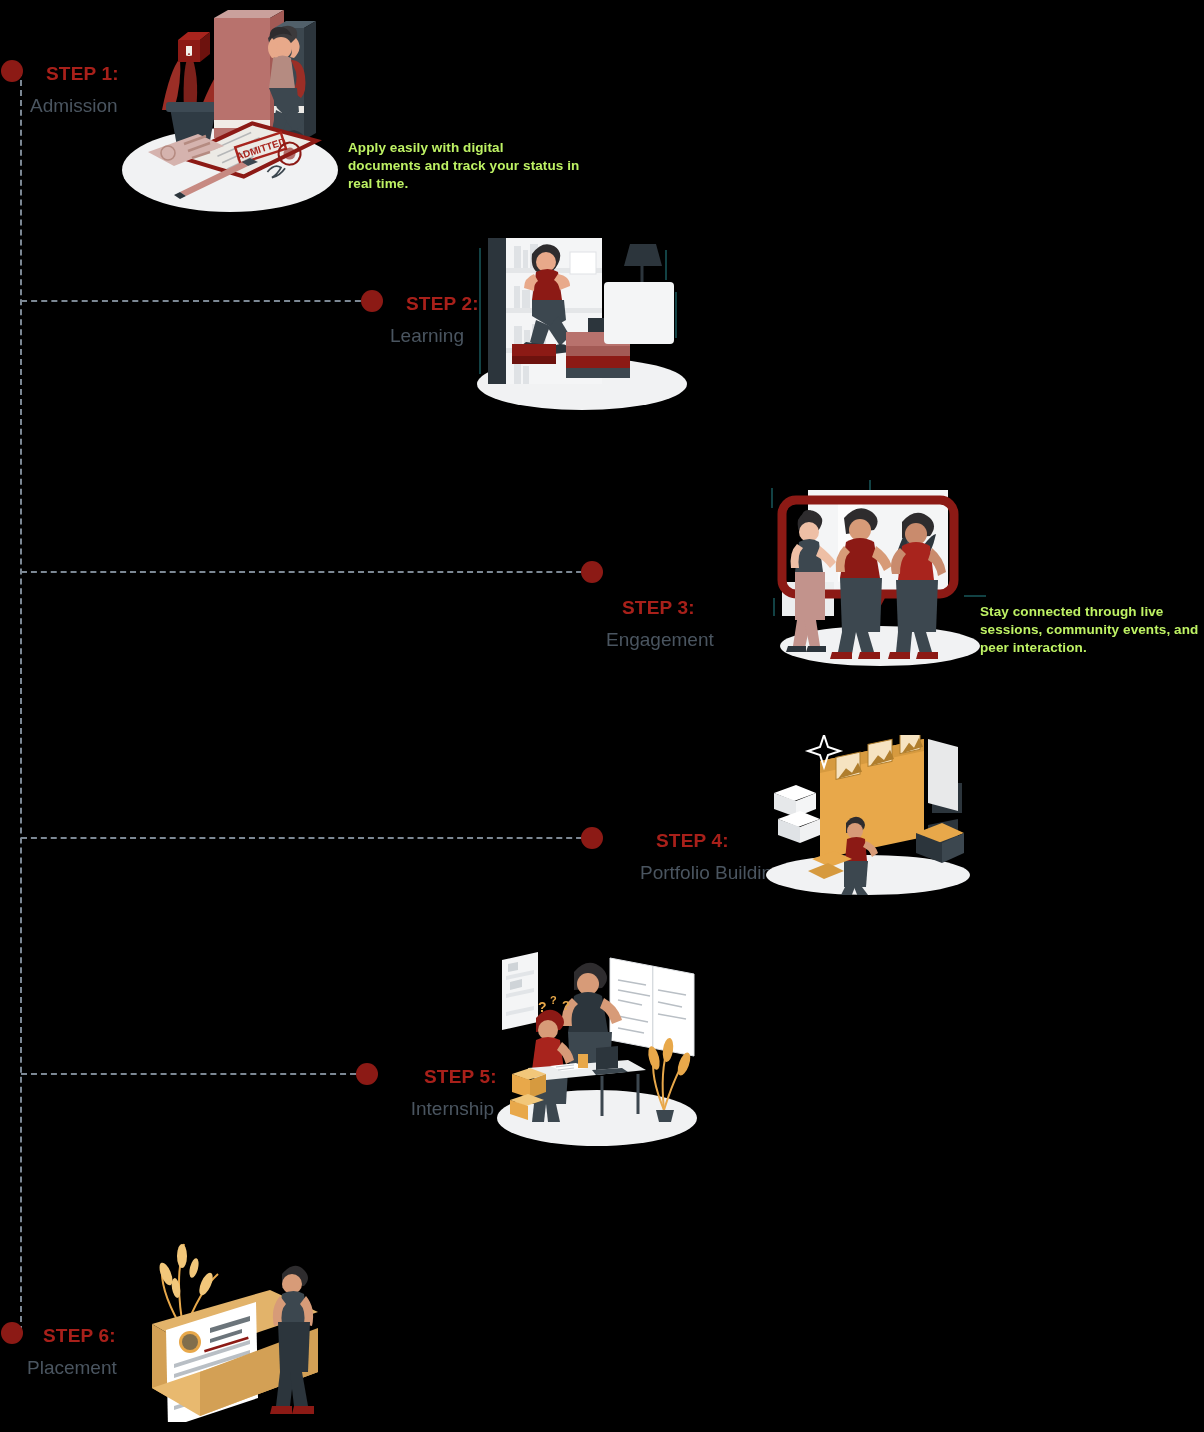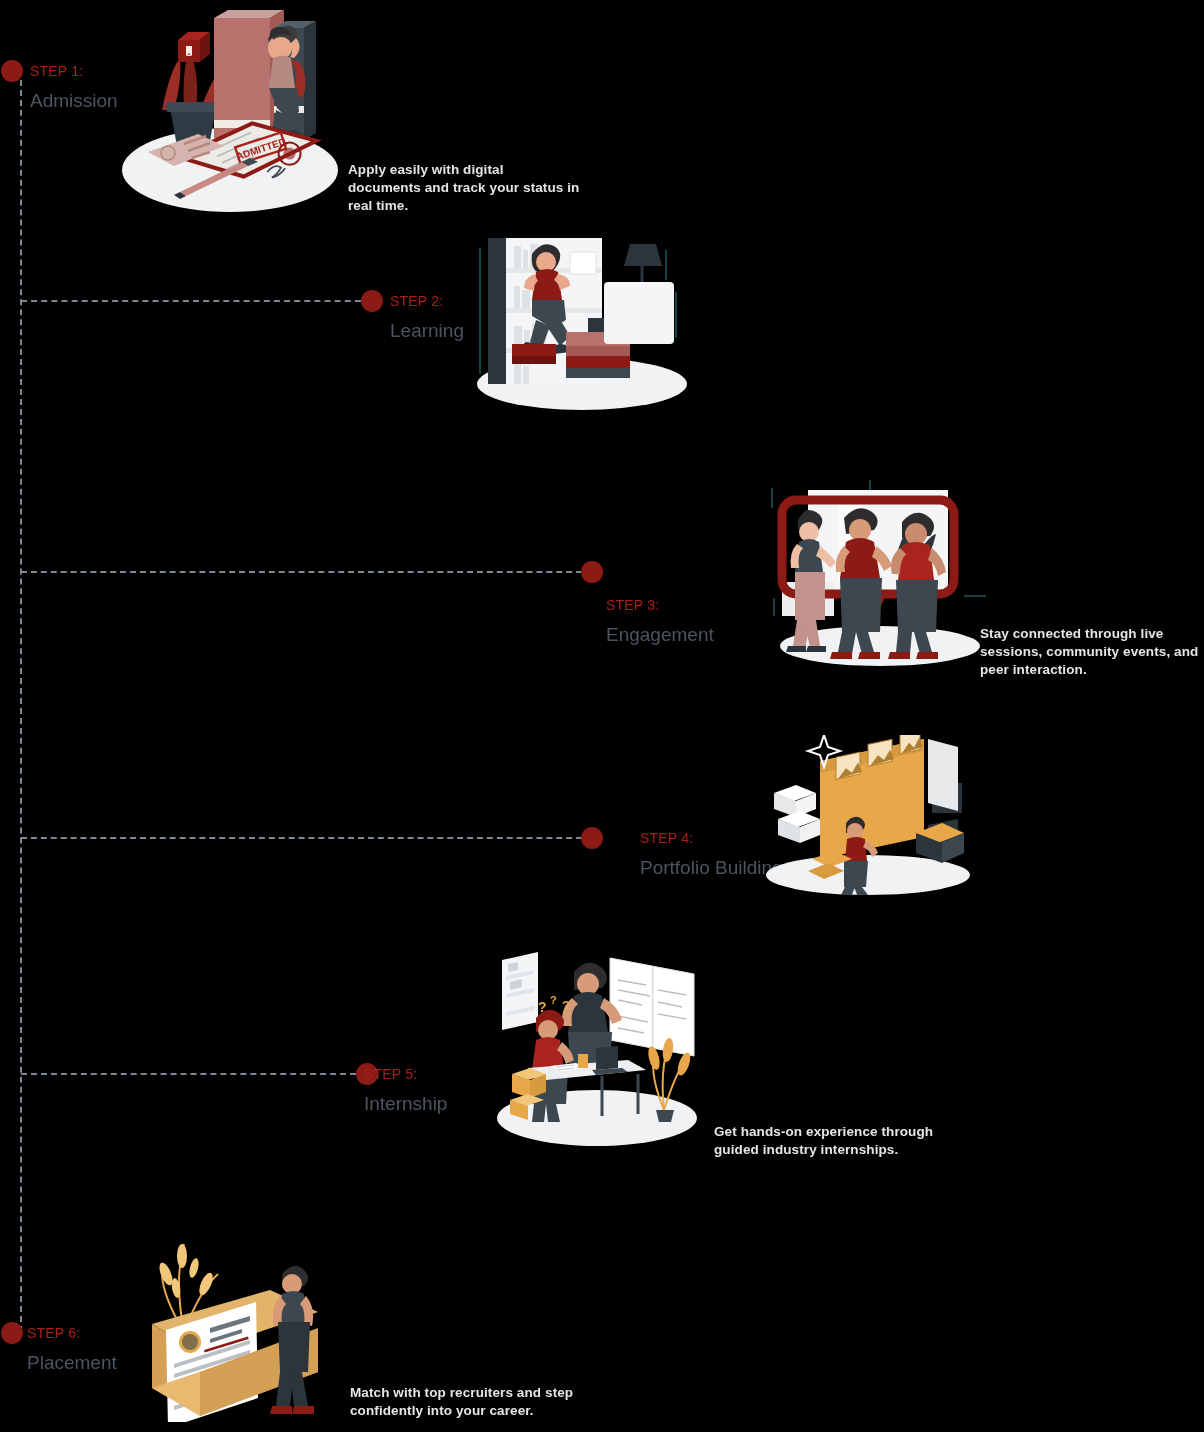--- a/index.html
+++ b/index.html
@@ -12,28 +12,28 @@
   .spine{position:absolute;left:20px;top:70px;width:0;height:1262px;
          border-left:2px dashed #7c8894;}
   .branch{position:absolute;left:21px;height:0;border-top:2px dashed #7c8894;}
 
   
   .dot{position:absolute;width:22px;height:22px;border-radius:50%;
        background:#8c1a15;}
 
   
   .steplabel{position:absolute;}
-  .steplabel .kicker{font-size:14px;font-weight:normal;letter-spacing:.2px;
-       color:#a8201a;line-height:1;margin:0 0 13px 0;white-space:nowrap;}
+  .steplabel .kicker{font-size:19px;font-weight:bold;letter-spacing:.2px;
+       color:#a8201a;line-height:1;margin:0 0 13px 16px;white-space:nowrap;}
   .steplabel .title{font-size:19px;font-weight:400;color:#4a5560;
        line-height:1;white-space:nowrap;}
 
   
-  .desc{position:absolute;font-size:13.5px;line-height:18px;color:#e5e5e5;
-        font-weight:600;letter-spacing:.1px;margin-top:22px;}
+  .desc{position:absolute;font-size:13.5px;line-height:18px;color:#bef264;
+        font-weight:600;letter-spacing:.1px;}
 
   
   .illu{position:absolute;}
   .illu svg{display:block;}
 </style>
 </head>
 <body>
 
 <div id="stage">
 
@@ -341,25 +341,24 @@
       </g>
 
       <g>
         <path d="M50 124 l22 -8 l18 8 l-22 8 z" fill="#e8a84a"></path>
         <path d="M46 136 l20 -8 l16 8 l-20 8 z" fill="#d69a3f"></path>
       </g>
     </svg>
   </div>
 
   <div class="dot" style="left:356px;top:1063px;"></div>
-  <div class="steplabel" style="left:364px;top:1067px;">
+  <div class="steplabel" style="left:408px;top:1067px;text-align:center;">
     <div class="kicker">STEP 5:</div>
     <div class="title">Internship</div>
   </div>
-  <div class="desc" style="left:714px;top:1101px;width:228px;">Get hands-on experience through guided industry internships.</div>
 
   <div class="illu" style="left:492px;top:950px;">
     <svg width="215" height="205" viewBox="0 0 215 205" xmlns="http://www.w3.org/2000/svg">
       <ellipse cx="105" cy="168" rx="100" ry="28" fill="#f1f2f3"></ellipse>
 
       <g>
         <path d="M10 10 l36 -8 v70 l-36 8 z" fill="#f4f5f6"></path>
         <g fill="#e2e5e8">
           <path d="M14 26 l28 -6 v4 l-28 6 z"></path>
             <path d="M14 44 l28 -6 v4 l-28 6 z"></path>
@@ -448,21 +447,20 @@
       </g>
       <path d="M164 160 h18 l-3 12 h-12 z" fill="#3c474f"></path>
     </svg>
   </div>
 
   <div class="dot" style="left:1px;top:1322px;"></div>
   <div class="steplabel" style="left:27px;top:1326px;">
     <div class="kicker">STEP 6:</div>
     <div class="title">Placement</div>
   </div>
-  <div class="desc" style="left:350px;top:1362px;width:240px;">Match with top recruiters and step confidently into your career.</div>
 
   <div class="illu" style="left:132px;top:1222px;">
     <svg width="200" height="200" viewBox="0 0 200 200" xmlns="http://www.w3.org/2000/svg">
 
       <g stroke="#e8a84a" stroke-width="2" fill="none">
         <path d="M52 110 q-10 -52 0 -88"></path>
         <path d="M52 110 q-24 -40 -22 -64"></path>
         <path d="M52 110 q16 -42 34 -58"></path>
       </g>
       <g fill="#f2c77a">

